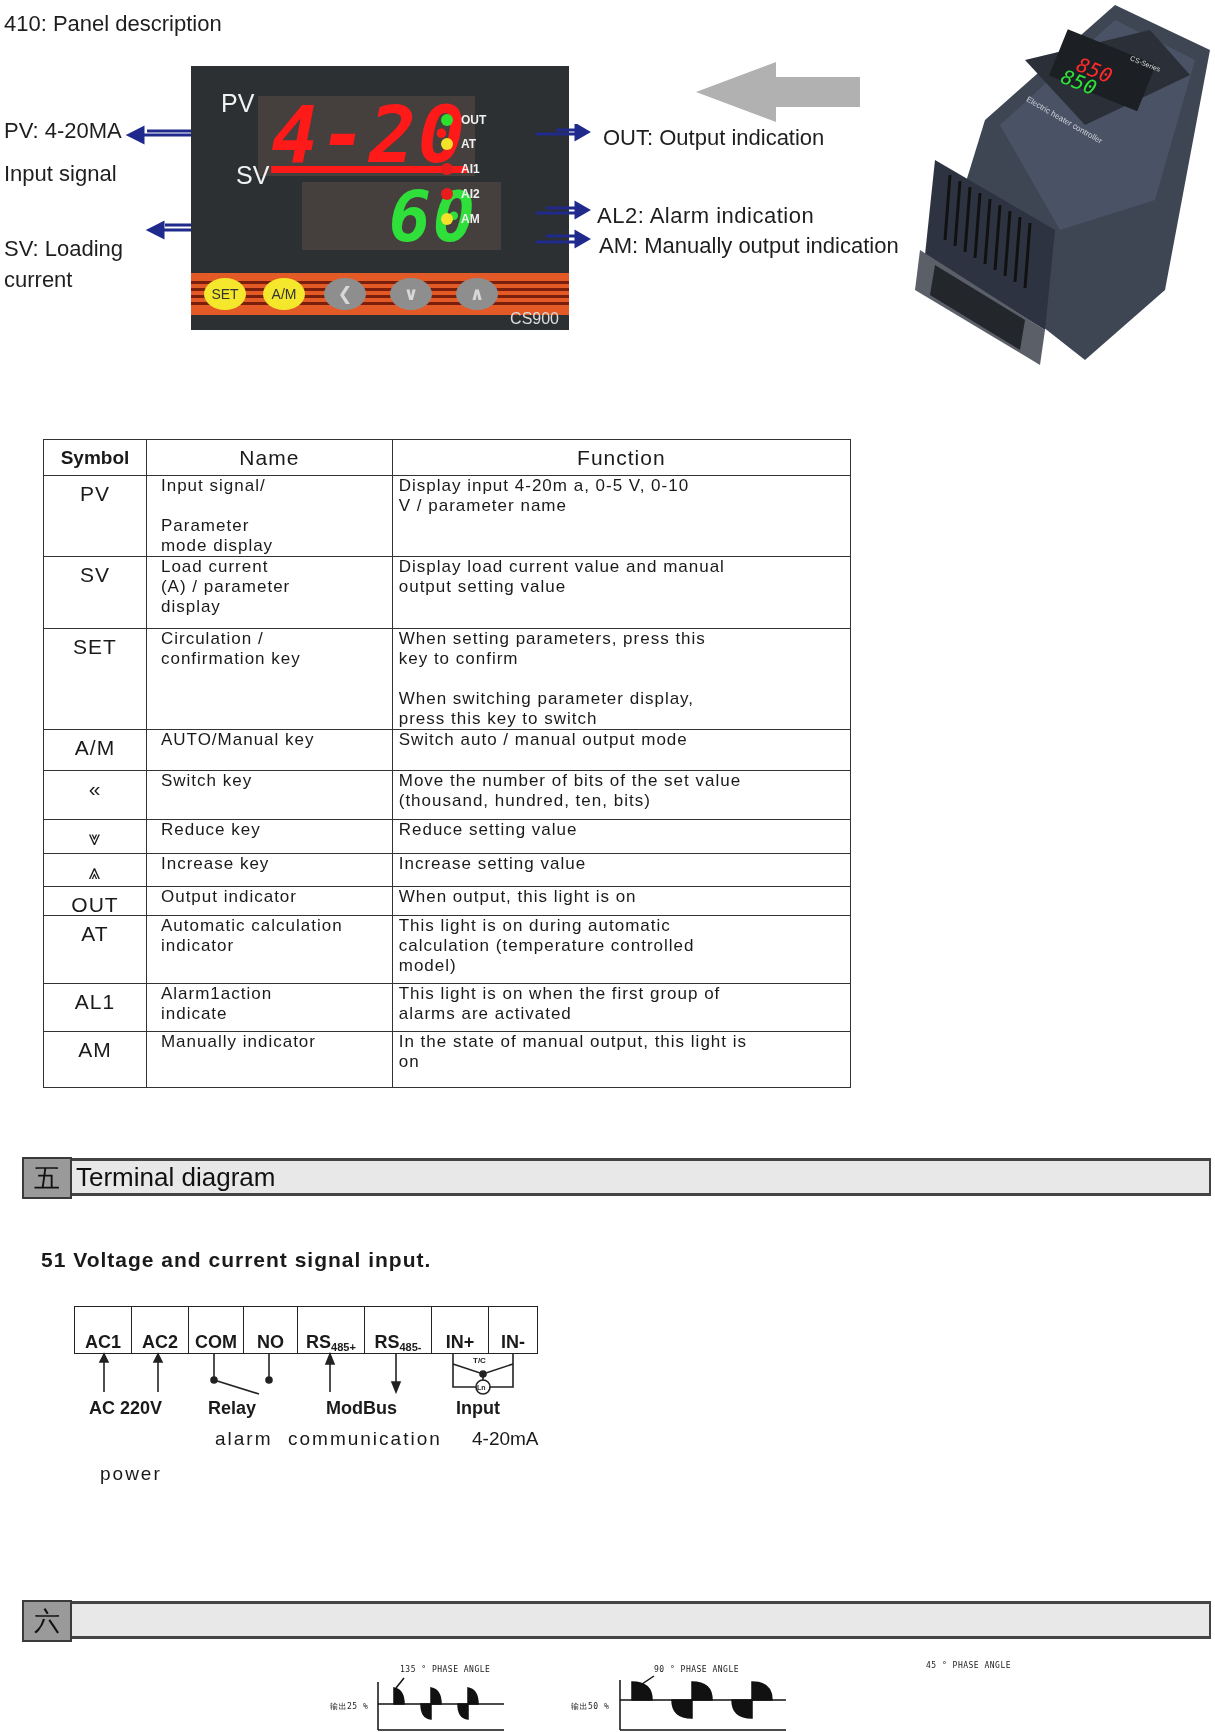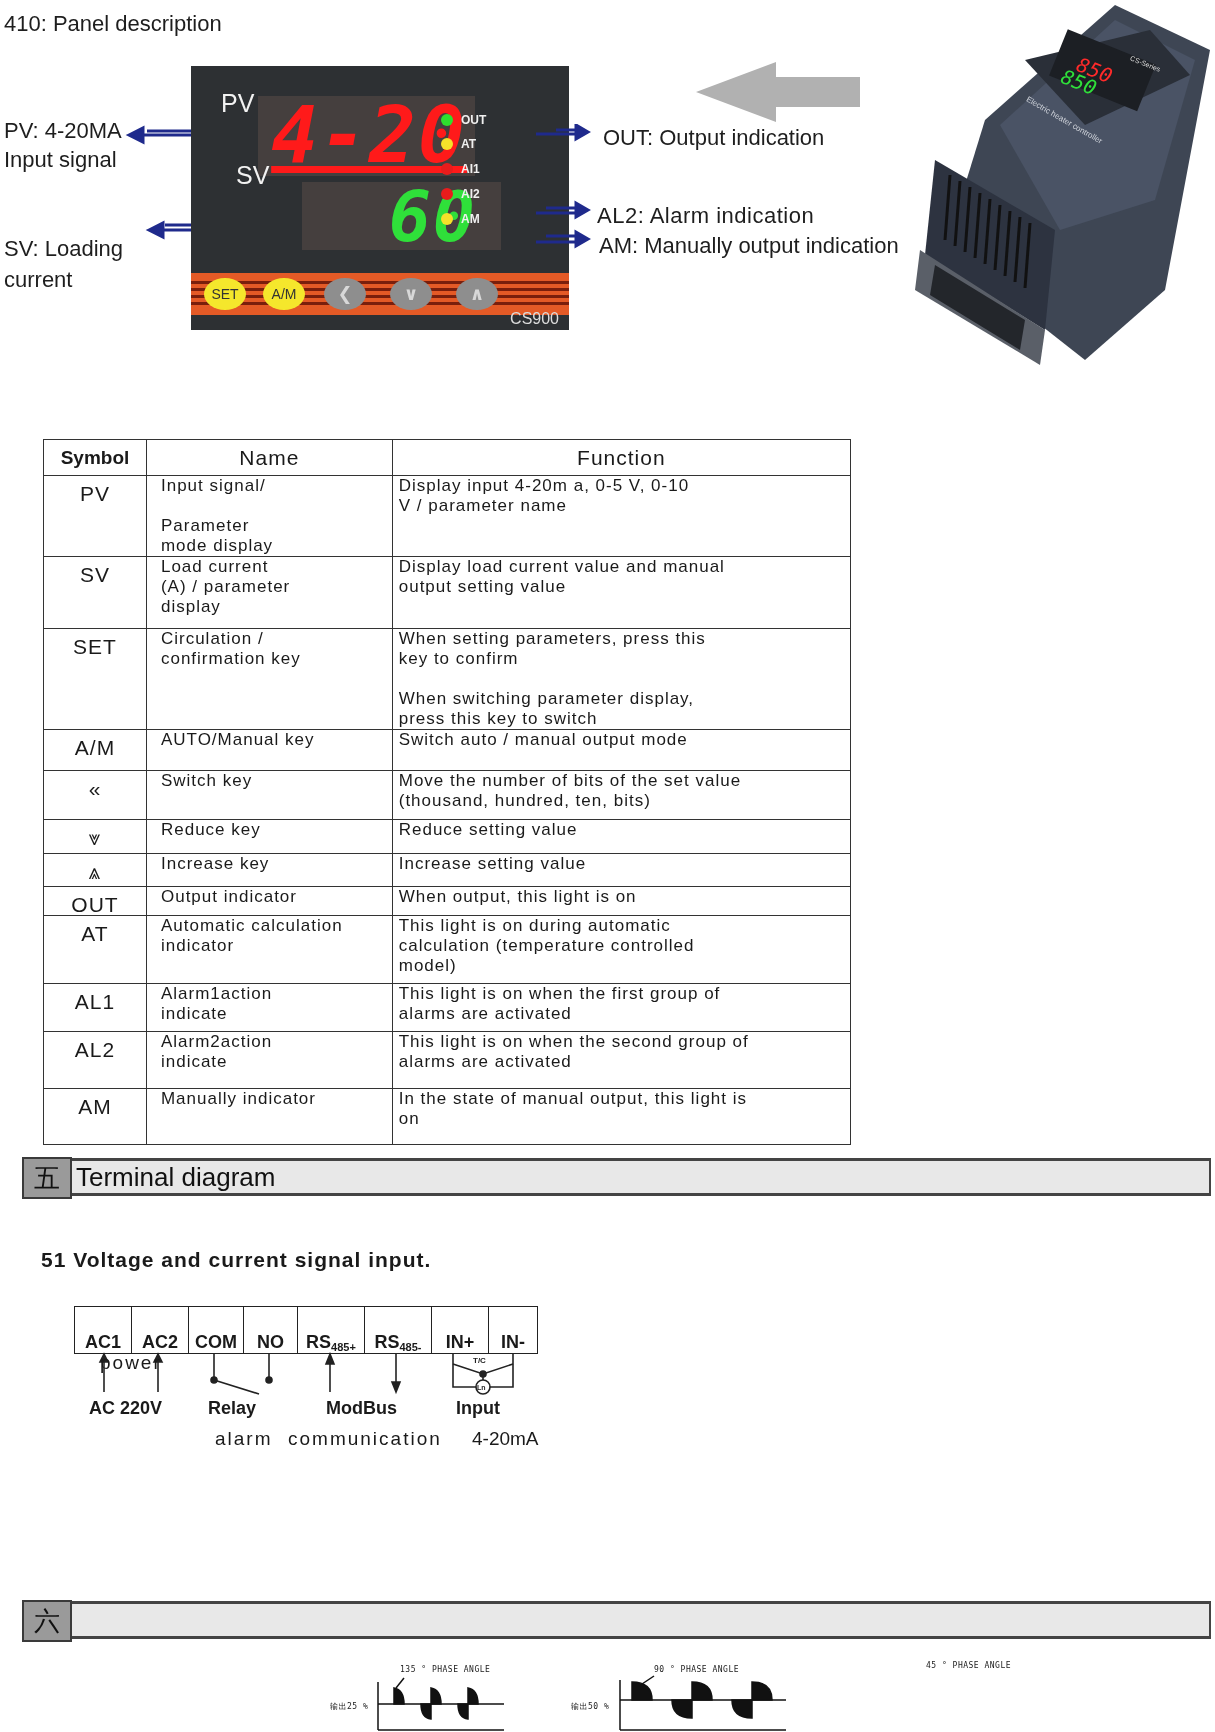--- a/index.html
+++ b/index.html
@@ -39,21 +39,21 @@
   .tlabel{font-weight:bold;font-size:18px;}
   .tsub{font-size:19px;letter-spacing:2px;}
   .wlbl{font-family:"DejaVu Sans Mono",monospace;font-size:8px;letter-spacing:0.5px;}
 </style>
 </head>
 <body>
 
 <div class="abs cap" style="left:4px;top:10px;">410:  Panel description</div>
 
 <div class="abs cap" style="left:4px;top:117px;">PV: 4-20MA</div>
-<div class="abs cap" style="left:4px;top:146px;">Input signal</div>
+<div class="abs cap" style="left:4px;top:160px;">Input signal</div>
 <div class="abs cap" style="left:4px;top:235px;">SV: Loading</div>
 <div class="abs cap" style="left:4px;top:266px;">current</div>
 
 <svg class="abs" style="left:125px;top:125px;" width="140" height="120">
   <g stroke="#1f2a8c" stroke-width="3" fill="#1f2a8c">
     <line x1="12" y1="10" x2="112" y2="10"></line>
     <line x1="22" y1="6" x2="75" y2="6"></line>
     <polygon points="4,10 18,3 18,17"></polygon>
     <line x1="30" y1="105" x2="137" y2="105"></line>
     <line x1="40" y1="100" x2="135" y2="100"></line>
@@ -220,27 +220,20 @@
 calculation (temperature controlled
 model)</td>
       </tr>
       <tr style="height: 48px;">
         <td class="sym" style="white-space: pre-line;">AL1</td>
         <td class="nm" style="white-space: pre-line;">Alarm1action
 indicate</td>
         <td class="fn" style="white-space: pre-line;">This light is on when the first group of
 alarms are activated</td>
       </tr>
-      <tr style="height: 57px;">
-        <td class="sym" style="white-space: pre-line;">AL2</td>
-        <td class="nm" style="white-space: pre-line;">Alarm2action
-indicate</td>
-        <td class="fn" style="white-space: pre-line;">This light is on when the second group of
-alarms are activated</td>
-      </tr>
       <tr style="height: 56px;">
         <td class="sym" style="white-space: pre-line;">AM</td>
         <td class="nm" style="white-space: pre-line;">Manually indicator</td>
         <td class="fn" style="white-space: pre-line;">In the state of manual output, this light is
 on</td>
       </tr>
     </tbody>
 </table>
 
 <div class="abs band" style="top:1157px;">
@@ -301,21 +294,21 @@
     <circle cx="409" cy="35" r="7" fill="#fff"></circle>
   </g>
   <text x="399" y="11" font-family="Liberation Sans, sans-serif" font-weight="bold" font-size="8" fill="#222">T/C</text>
   <text x="403" y="38" font-family="Liberation Sans, sans-serif" font-weight="bold" font-size="7" fill="#222">Ln</text>
 </svg>
 
 <div class="abs tlabel" style="left:89px;top:1398px;">AC 220V</div>
 <div class="abs tlabel" style="left:208px;top:1398px;">Relay</div>
 <div class="abs tlabel" style="left:326px;top:1398px;">ModBus</div>
 <div class="abs tlabel" style="left:456px;top:1398px;">Input</div>
-<div class="abs tsub" style="left:100px;top:1352px;">power</div>
+<div class="abs tsub" style="left:100px;top:1463px;">power</div>
 <div class="abs tsub" style="left:215px;top:1428px;">alarm</div>
 <div class="abs tsub" style="left:288px;top:1428px;">communication</div>
 <div class="abs tsub" style="left:472px;top:1428px;letter-spacing:0;">4-20mA</div>
 
 <div class="abs band" style="top:1600px;">
   <div class="bar"></div>
   <div class="badge">六</div>
 </div>
 
 <div class="abs wlbl" style="left:400px;top:1665px;">135 °  PHASE ANGLE</div>

